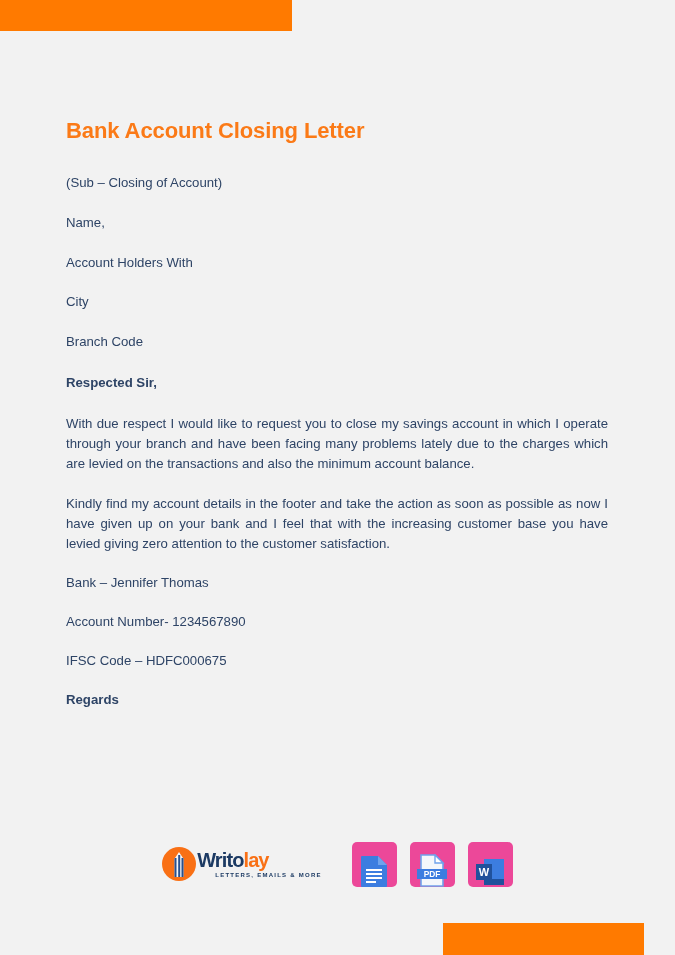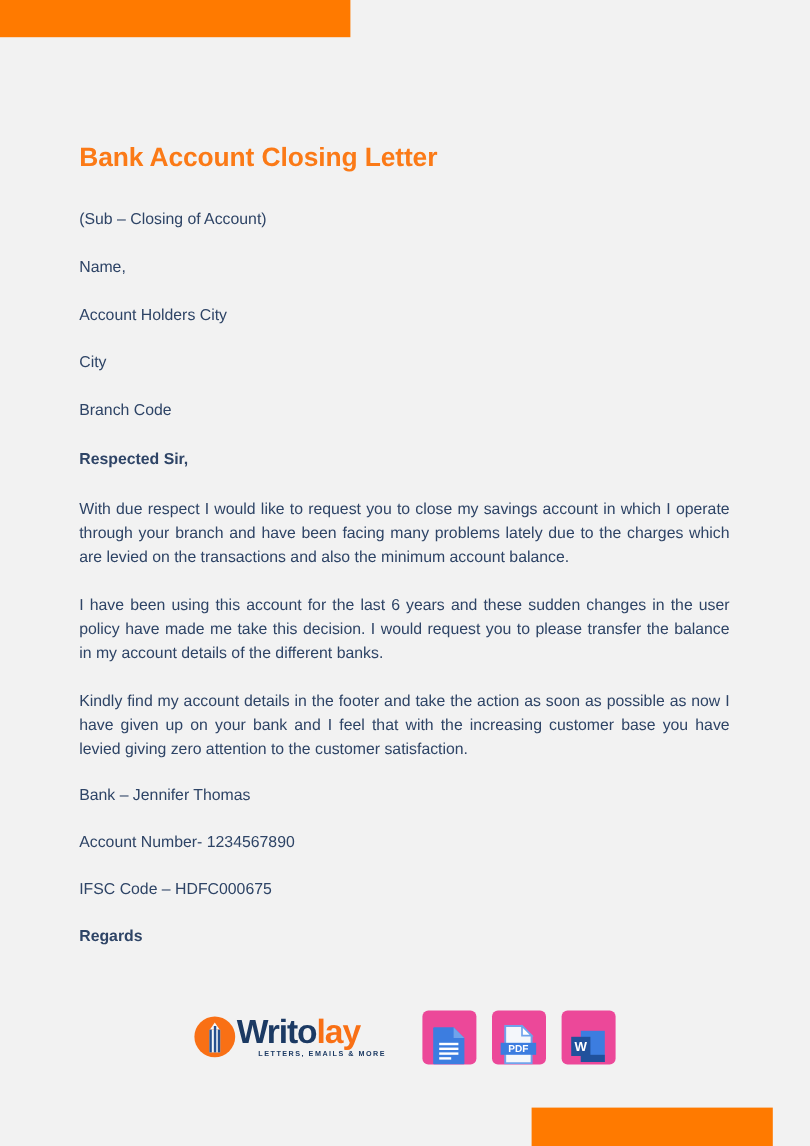--- a/index.html
+++ b/index.html
@@ -146,21 +146,21 @@
     background: #27508f;
   }
 
   .brand-text {
     display: flex;
     flex-direction: column;
     justify-content: center;
     line-height: 1;
   }
   .brand-word {
-    font-size: 28px;
+    font-size: 20px;
     font-weight: bold;
     letter-spacing: -0.9px;
     line-height: 1;
   }
   .brand-writo { color: #1c3a63; }
   .brand-lay { color: #f97015; }
   .brand-tagline {
     font-size: 6px;
     font-weight: bold;
     color: #1c3a63;
@@ -196,27 +196,26 @@
 
   <div class="bar-top"></div>
   <div class="bar-bottom"></div>
 
   <div class="content">
 
     <h1 class="doc-title">Bank Account Closing Letter</h1>
 
     <p class="line">(Sub – Closing of Account)</p>
     <p class="line">Name,</p>
-    <p class="line">Account Holders City</p>
+    <p class="line">Account Holders With</p>
     <p class="line">City</p>
     <p class="line gap-after-branch">Branch Code</p>
     <p class="line bold">Respected Sir,</p>
 
     <p class="para">With due respect I would like to request you to close my savings account in which I operate through your branch and have been facing many problems lately due to the charges which are levied on the transactions and also the minimum account balance.</p>
-    <p class="para">I have been using this account for the last 6 years and these sudden changes in the user policy have made me take this decision. I would request you to please transfer the balance in my account details of the different banks.</p>
     <p class="para">Kindly find my account details in the footer and take the action as soon as possible as now I have given up on your bank and I feel that with the increasing customer base you have levied giving zero attention to the customer satisfaction.</p>
 
     <div class="sig-block">
       <p class="line">Bank – Jennifer Thomas</p>
       <p class="line">Account Number- 1234567890</p>
       <p class="line">IFSC Code – HDFC000675</p>
       <p class="line bold">Regards</p>
     </div>
 
   </div>

